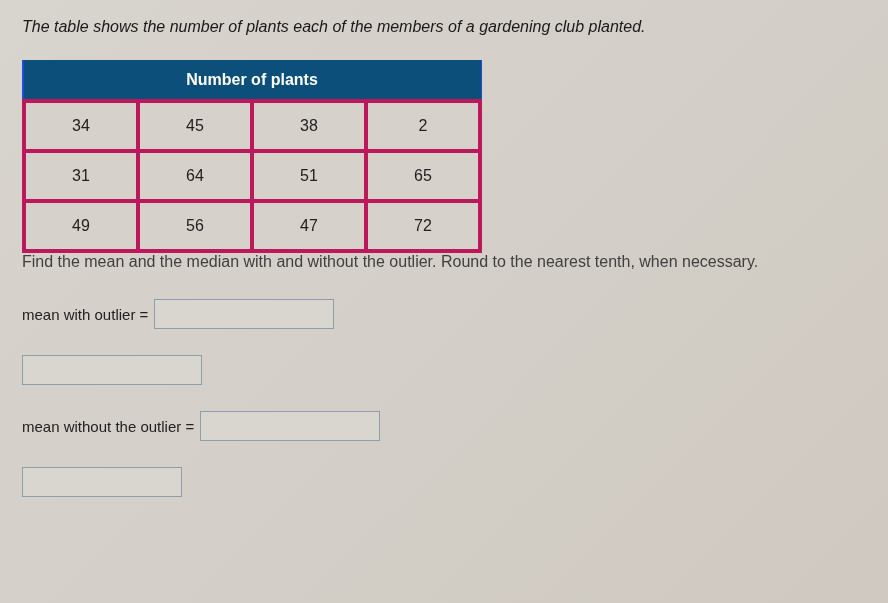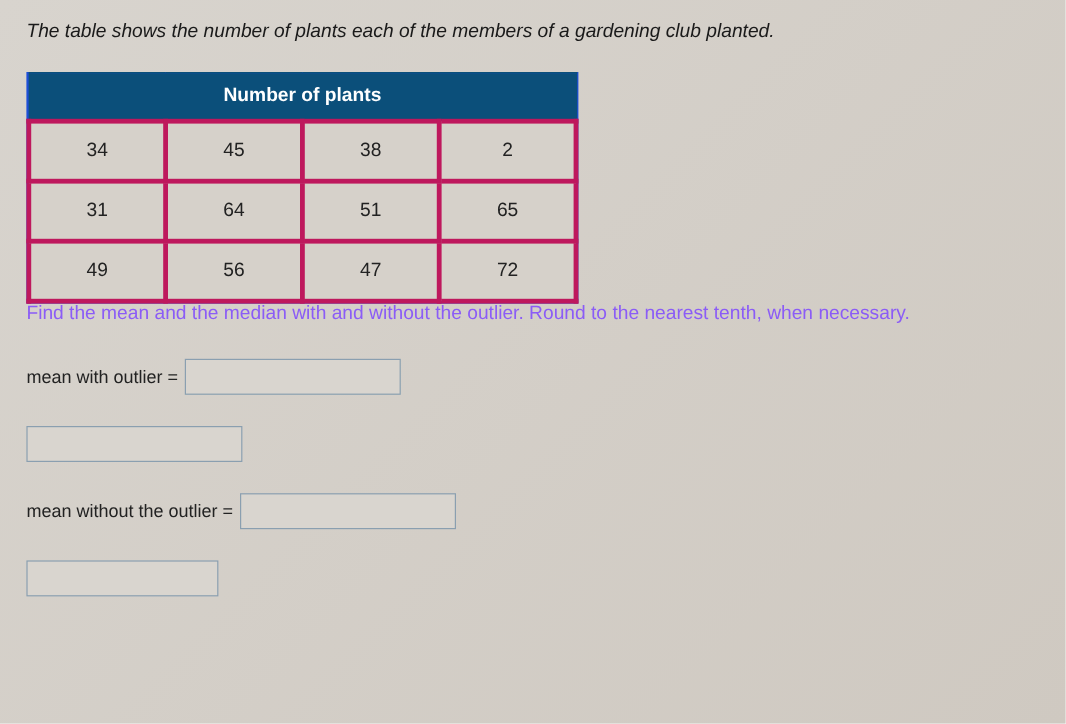--- a/index.html
+++ b/index.html
@@ -39,21 +39,21 @@
     table.data td {
       border: 4px solid #be185d;
       text-align: center;
       padding: 14px 0;
       font-size: 16px;
       color: #222;
       background: #d6d1ca;
     }
     .instruction {
       font-size: 16px;
-      color: #8b5cf6;
+      color: #404040;
       margin-bottom: 28px;
     }
     .answer-row {
       display: flex;
       align-items: center;
       margin-bottom: 26px;
       margin-top: 14px;
     }
     .answer-label {
       font-size: 15px;

